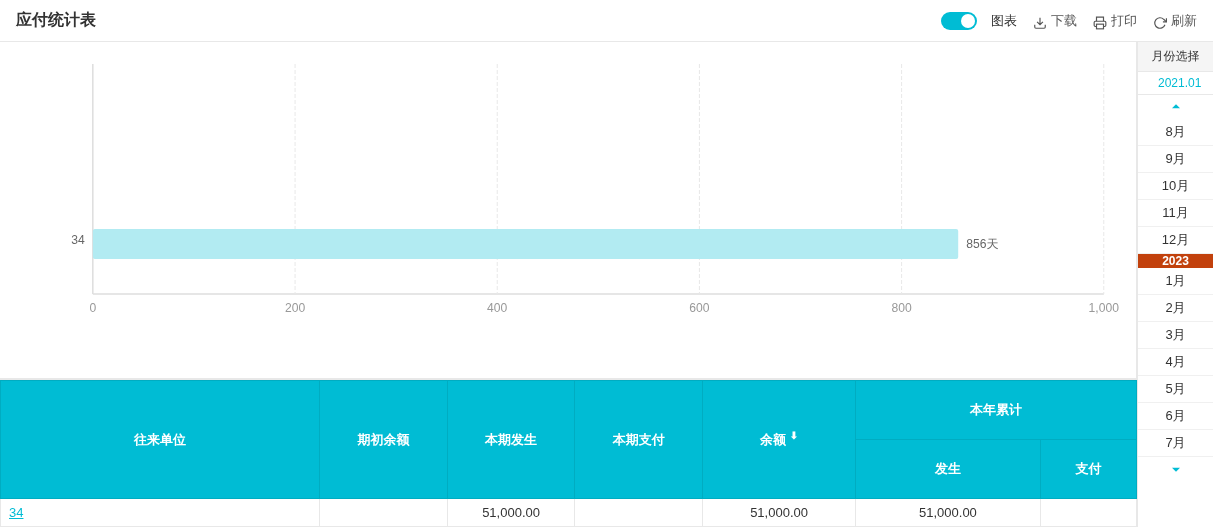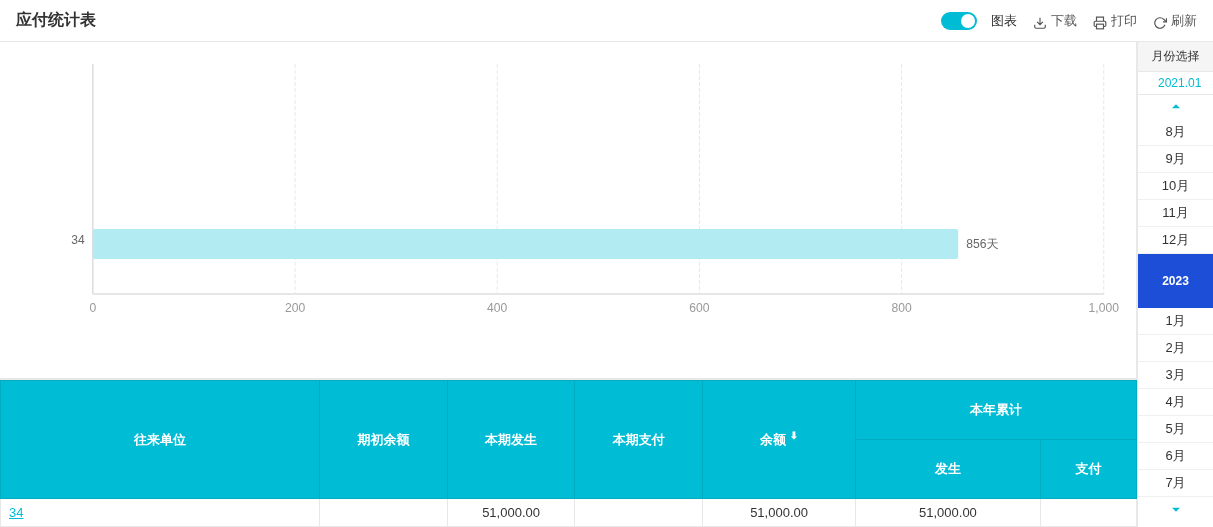--- a/index.html
+++ b/index.html
@@ -23,21 +23,21 @@
     .chart-area { flex: 1; padding: 12px; border-right: 1px solid #e8e8e8; }
 
     
     .sidebar { width: 76px; background: #fff; border-left: 1px solid #e8e8e8; display: flex; flex-direction: column; }
     .sidebar-header { background: #f5f5f5; padding: 6px 8px; font-size: 12px; color: #333; border-bottom: 1px solid #e8e8e8; text-align: center; }
     .sidebar-year { color: #00bcd4; font-size: 12px; padding: 4px 20px; text-align: center; border-bottom: 1px solid #e8e8e8; }
     .sidebar-nav-btn { display: flex; justify-content: center; align-items: center; padding: 4px; cursor: pointer; }
     .sidebar-nav-btn svg { width: 16px; height: 16px; fill: #00bcd4; }
     .sidebar-months { display: flex; flex-direction: column; }
     .sidebar-month { padding: 4px 4px; font-size: 13px; color: #333; cursor: pointer; text-align: center; border-bottom: 1px solid #f0f0f0; }
-    .year-marker { background: #1d4ed8; color: #fff; padding: 20px 6px; font-size: 12px; text-align: center; font-weight: bold; }
+    .year-marker { background: #c2410c; color: #fff; padding: 0 6px; font-size: 12px; text-align: center; font-weight: bold; }
 
     
     .legend { display: flex; align-items: center; gap: 12px; margin-bottom: 10px; }
     .legend-item { display: flex; align-items: center; gap: 6px; font-size: 12px; color: #666; }
     .legend-box { width: 24px; height: 14px; background: #b2ebf2; border: 1px solid #ccc; }
     .sort-tabs { display: flex; gap: 0; margin-left: auto; }
     .sort-tab { padding: 3px 10px; font-size: 12px; color: #333; cursor: pointer; border-bottom: 1px solid transparent; }
     .sort-tab.active { color: #00bcd4; border-bottom: 2px solid #00bcd4; }
 
     

